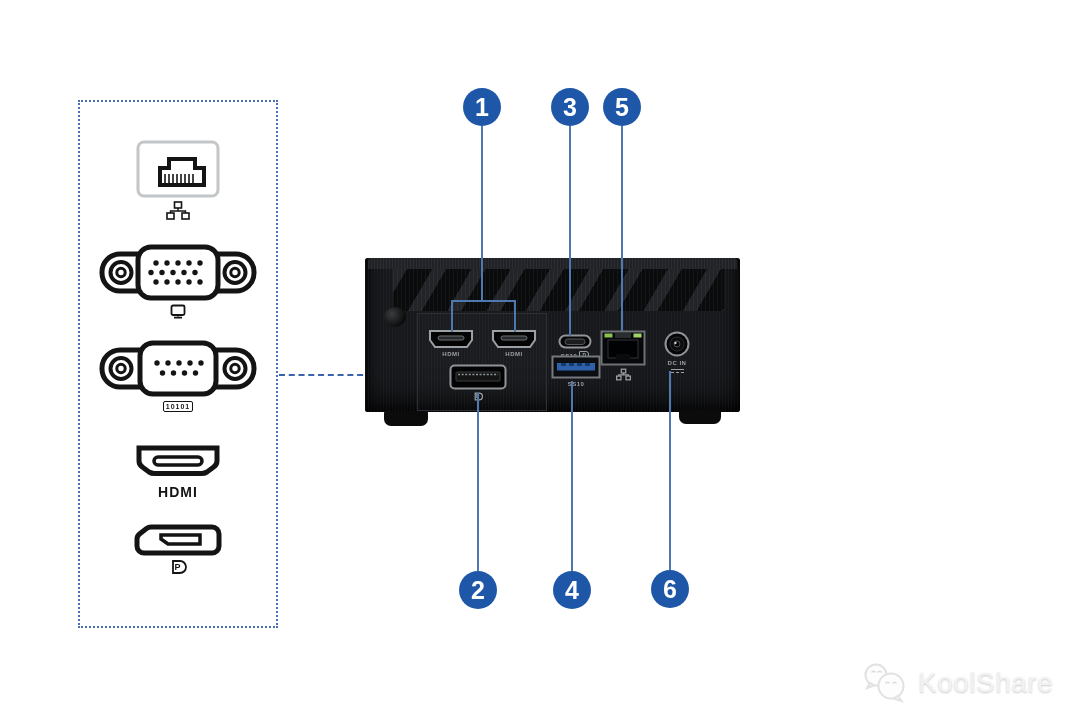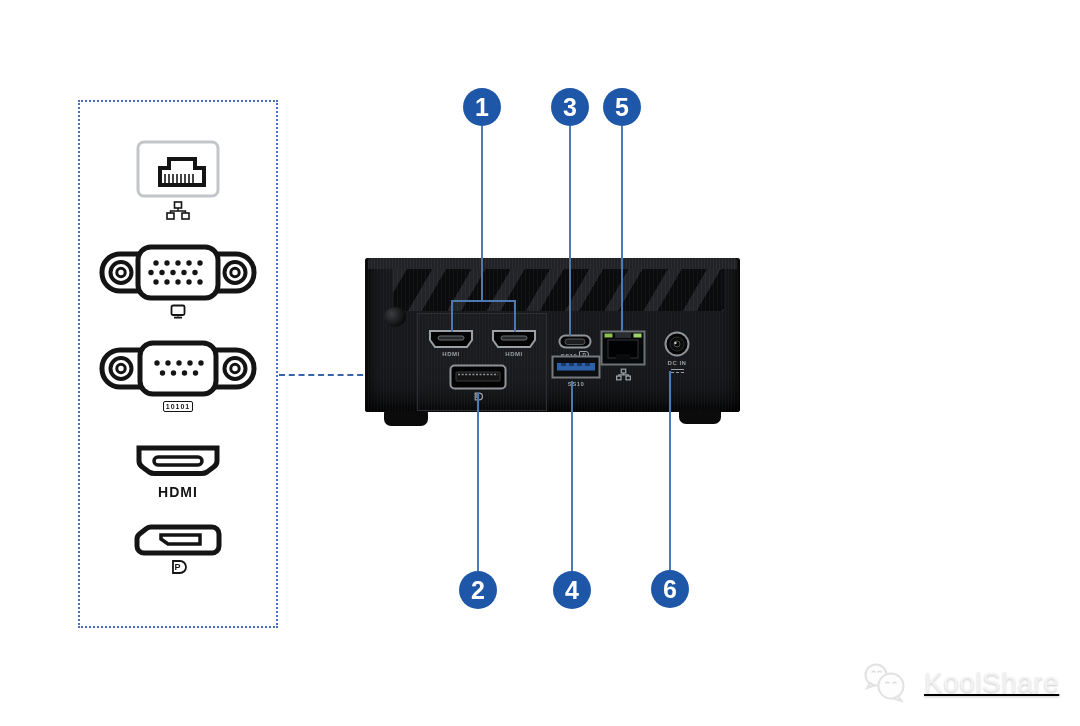--- a/index.html
+++ b/index.html
@@ -73,21 +73,21 @@
   .l3{left:569px;top:126px;height:210px;}
   .l5{left:621px;top:126px;height:205px;}
   .l2{left:477px;top:393px;height:178px;}
   .l4{left:571px;top:381px;height:190px;}
   .l6{left:669px;top:371px;height:199px;}
 
   .c1{left:463px;top:88px;} .c3{left:551px;top:88px;} .c5{left:603px;top:88px;}
   .c2{left:459px;top:571px;} .c4{left:553px;top:571px;} .c6{left:651px;top:570px;}
 
   
-  .watermark{position:absolute;left:862px;top:662px;display:flex;align-items:center;gap:16px;text-decoration:underline;}
+  .watermark{position:absolute;left:862px;top:662px;display:flex;align-items:center;gap:10px;}
   .wm-text{font-size:28px;color:#f2f2f2;text-shadow:0 1px 2px rgba(165,165,165,0.6);
            letter-spacing:0.5px;}
 </style>
 </head>
 <body>
 
 <div class="canvas">
 
   <div class="legend-box">
 

